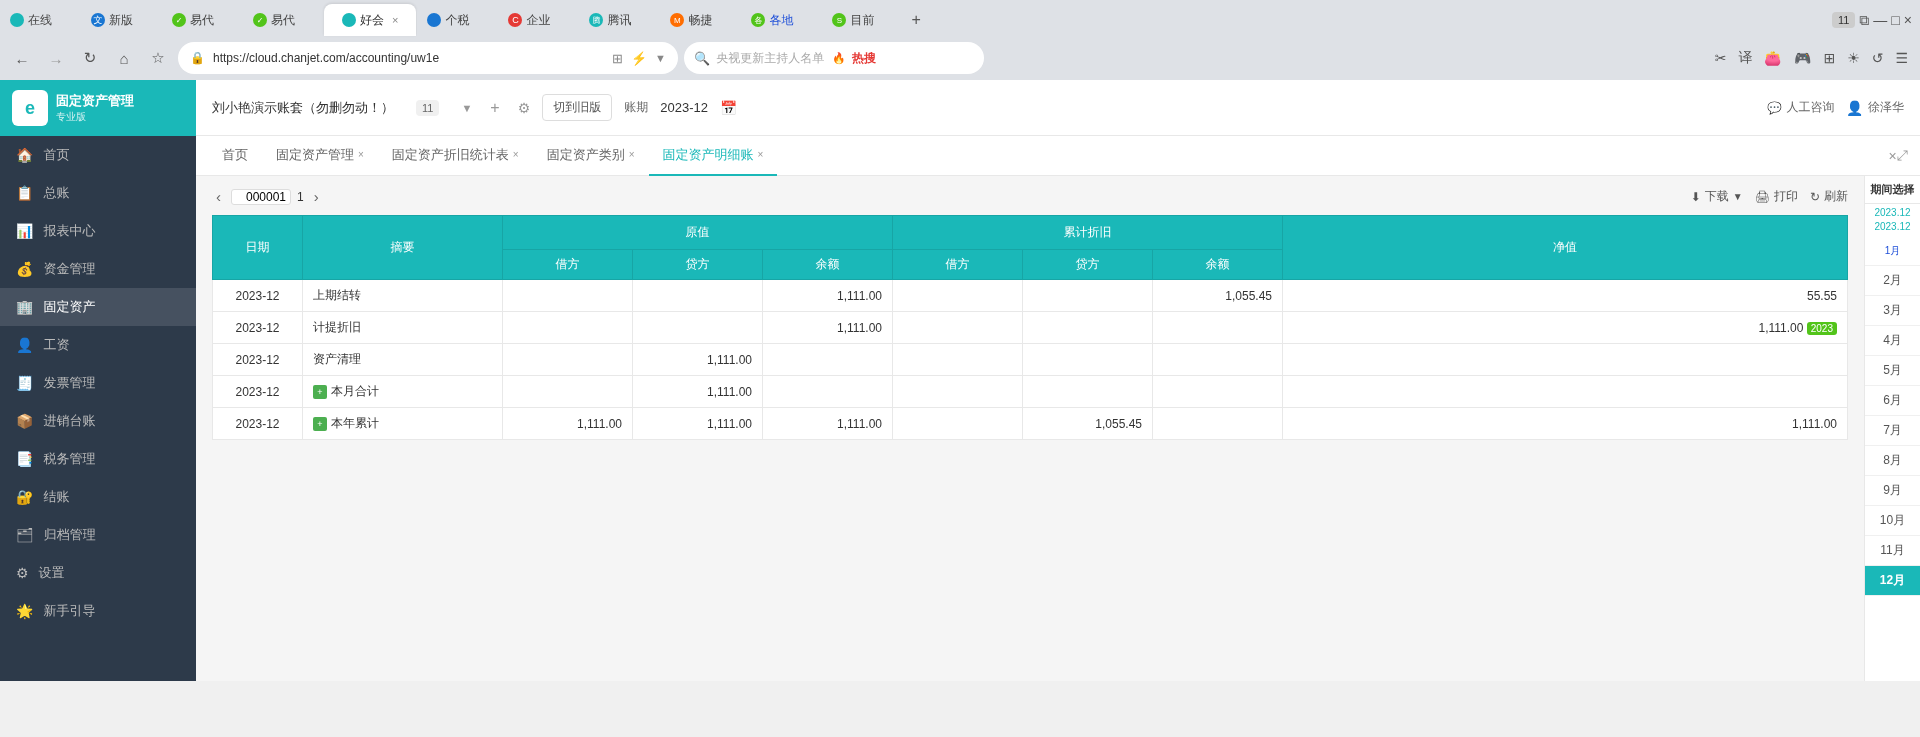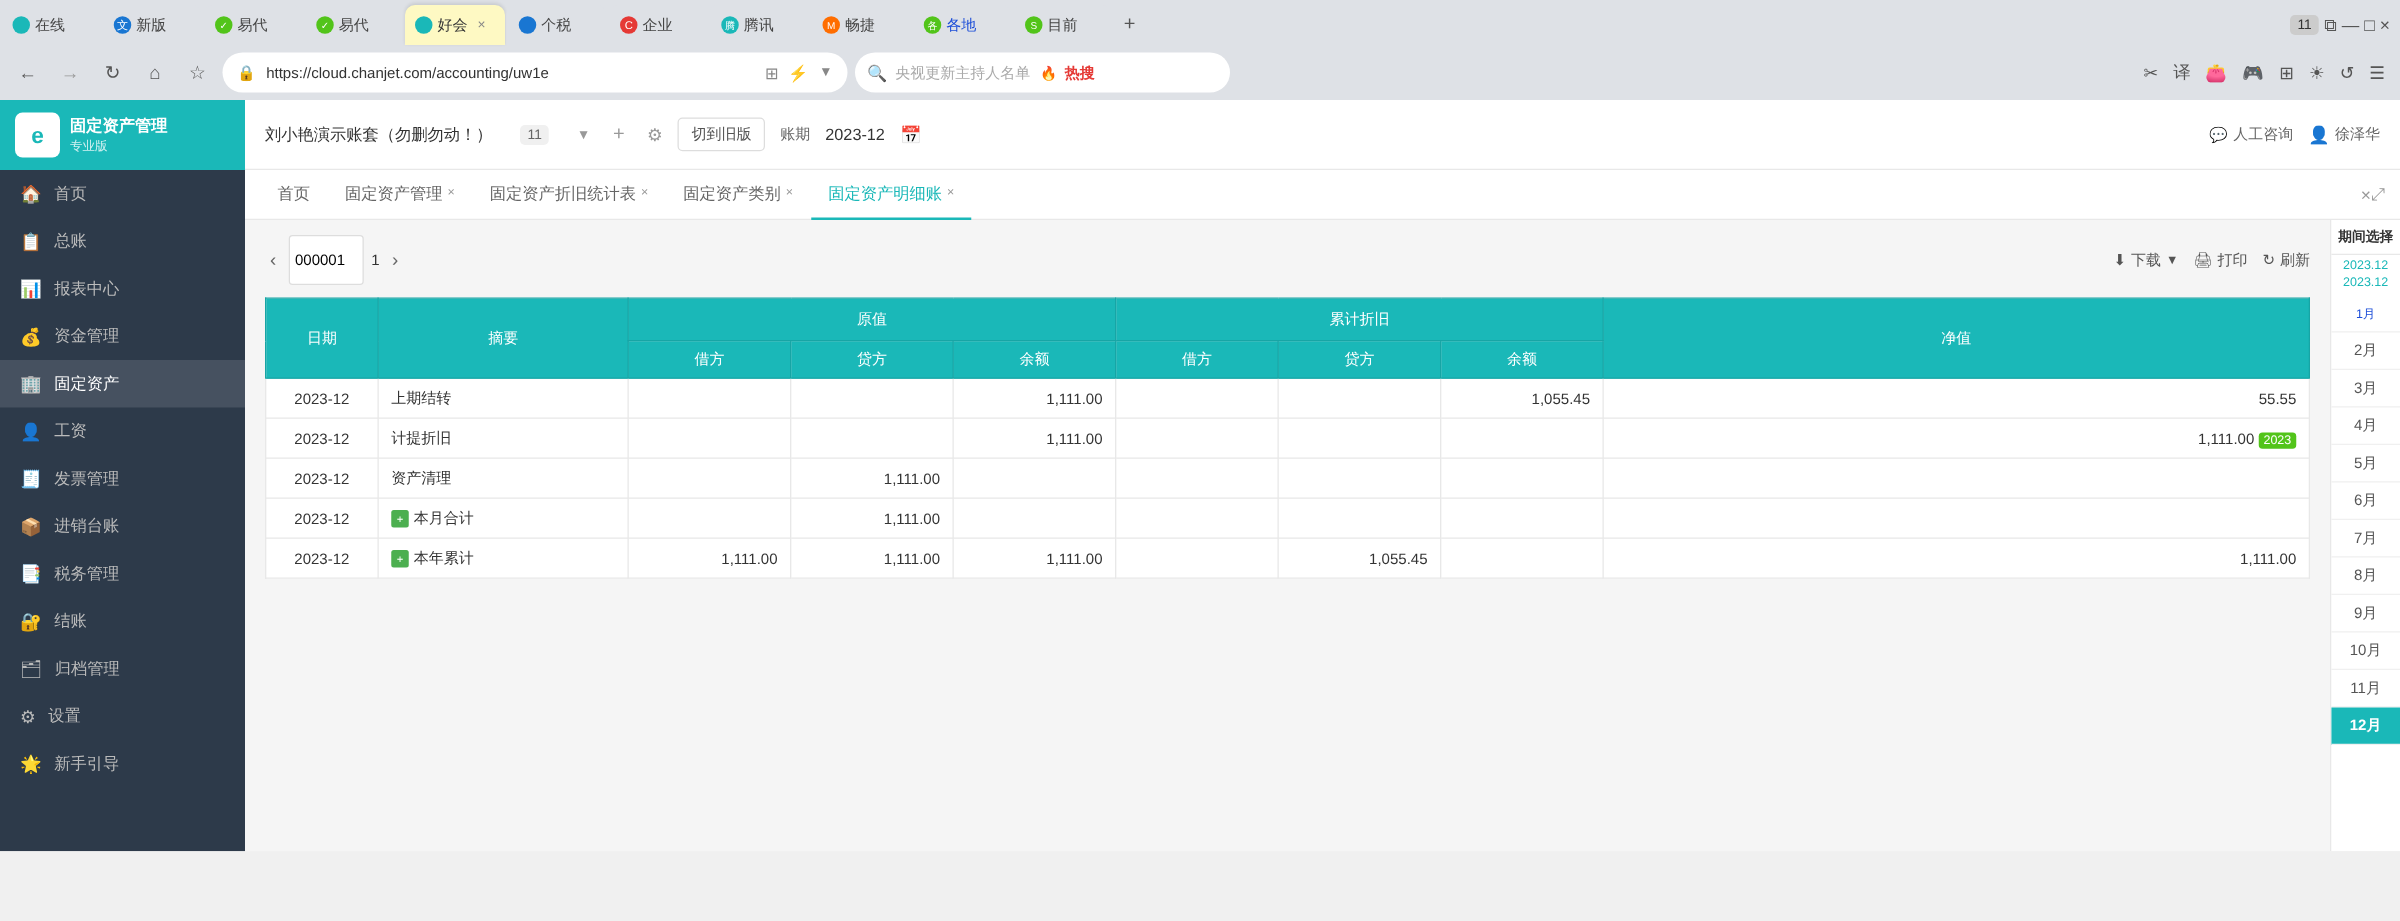--- a/index.html
+++ b/index.html
@@ -21,21 +21,21 @@
     </div>
     <div style="display:flex;align-items:center;padding:0 10px;height:32px;background:#dee1e6;border-radius:8px 8px 0 0;font-size:12px;gap:4px;cursor:pointer;min-width:80px;">
       <span style="width:14px;height:14px;background:#52c41a;border-radius:50%;display:inline-flex;align-items:center;justify-content:center;font-size:8px;color:#fff;">✓</span>
       <span style="font-size:12px;color:#444;">易代</span>
     </div>
     <div style="display:flex;align-items:center;padding:0 10px;height:32px;background:#dee1e6;border-radius:8px 8px 0 0;font-size:12px;gap:4px;cursor:pointer;min-width:80px;">
       <span style="width:14px;height:14px;background:#52c41a;border-radius:50%;display:inline-flex;align-items:center;justify-content:center;font-size:8px;color:#fff;">✓</span>
       <span style="font-size:12px;color:#444;">易代</span>
     </div>
 
-    <div style="display:flex;align-items:center;padding:0 8px;height:32px;background:#fef9c3;border-radius:8px 8px 0 0;font-size:12px;gap:4px;cursor:pointer;min-width:80px;box-shadow:0 -1px 3px rgba(0,0,0,0.1);">
+    <div style="display:flex;align-items:center;padding:0 18px;height:32px;background:#ffffff;border-radius:8px 8px 0 0;font-size:12px;gap:4px;cursor:pointer;min-width:80px;box-shadow:0 -1px 3px rgba(0,0,0,0.1);">
       <span style="width:14px;height:14px;background:#1ab8b8;border-radius:50%;display:inline-block;"></span>
       <span style="font-size:12px;color:#333;">好会</span>
       <span style="font-size:11px;color:#888;margin-left:4px;cursor:pointer;">×</span>
     </div>
     <div style="display:flex;align-items:center;padding:0 10px;height:32px;background:#dee1e6;border-radius:8px 8px 0 0;font-size:12px;gap:4px;cursor:pointer;min-width:80px;">
       <span style="width:14px;height:14px;background:#1976d2;border-radius:50%;display:inline-block;font-size:9px;color:#fff;text-align:center;line-height:14px;"></span>
       <span style="font-size:12px;color:#444;">个税</span>
     </div>
     <div style="display:flex;align-items:center;padding:0 10px;height:32px;background:#dee1e6;border-radius:8px 8px 0 0;font-size:12px;gap:4px;cursor:pointer;min-width:80px;">
       <span style="width:14px;height:14px;background:#e53935;border-radius:50%;display:inline-flex;align-items:center;justify-content:center;font-size:9px;color:#fff;">C</span>
@@ -220,21 +220,21 @@
       <button style="background:none;border:none;cursor:pointer;font-size:14px;color:#999;">⤢</button>
     </div>
 
     <div style="flex:1;display:flex;overflow:hidden;">
 
       <div style="flex:1;padding:12px 16px;overflow-y:auto;background:#f5f5f5;">
 
         <div style="display:flex;align-items:center;justify-content:space-between;margin-bottom:10px;">
           <div style="display:flex;align-items:center;gap:6px;">
             <button style="background:none;border:none;cursor:pointer;font-size:15px;color:#666;padding:0 4px;">‹</button>
-            <input type="text" value="000001" style="width: 60px; height: 40px; border: 1px solid rgb(221, 221, 221); border-radius: 3px; text-align: left; font-size: 12px; padding: 0px 4px;">
+            <input type="text" value="000001" style="width: 60px; height: 16px; border: 1px solid rgb(221, 221, 221); border-radius: 3px; text-align: right; font-size: 12px; padding: 0px 4px;">
             <span style="font-size:12px;color:#333;">1</span>
             <button style="background:none;border:none;cursor:pointer;font-size:15px;color:#666;padding:0 4px;">›</button>
           </div>
           <div style="display:flex;align-items:center;gap:12px;">
             <button style="background:none;border:none;cursor:pointer;font-size:12px;color:#555;display:flex;align-items:center;gap:4px;">
               <span>⬇</span>
               <span>下载</span>
               <span style="font-size:10px;">▼</span>
             </button>
             <button style="background:none;border:none;cursor:pointer;font-size:12px;color:#555;display:flex;align-items:center;gap:4px;">

